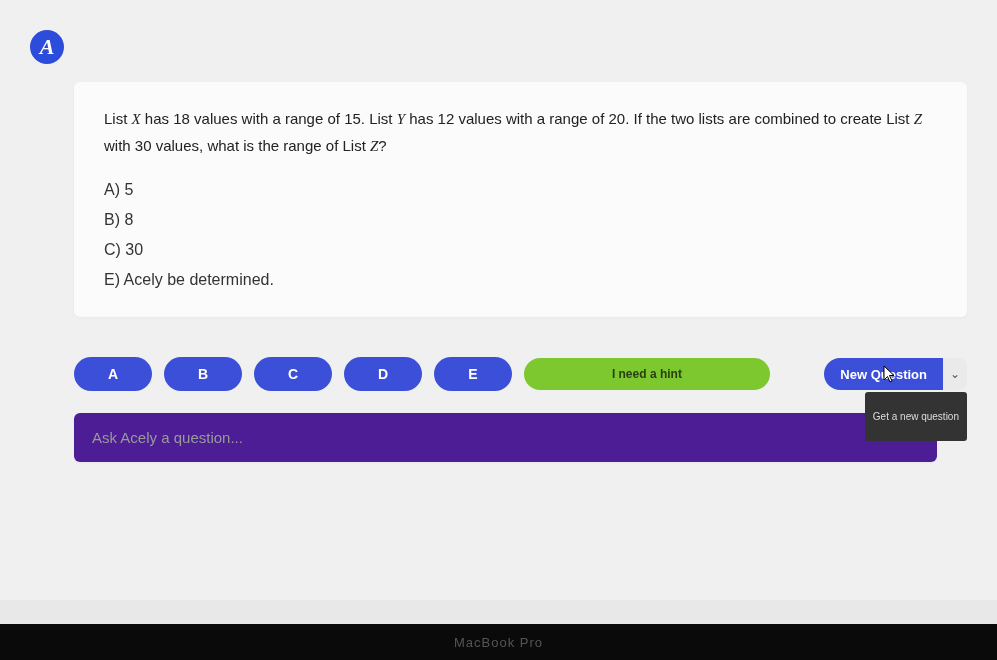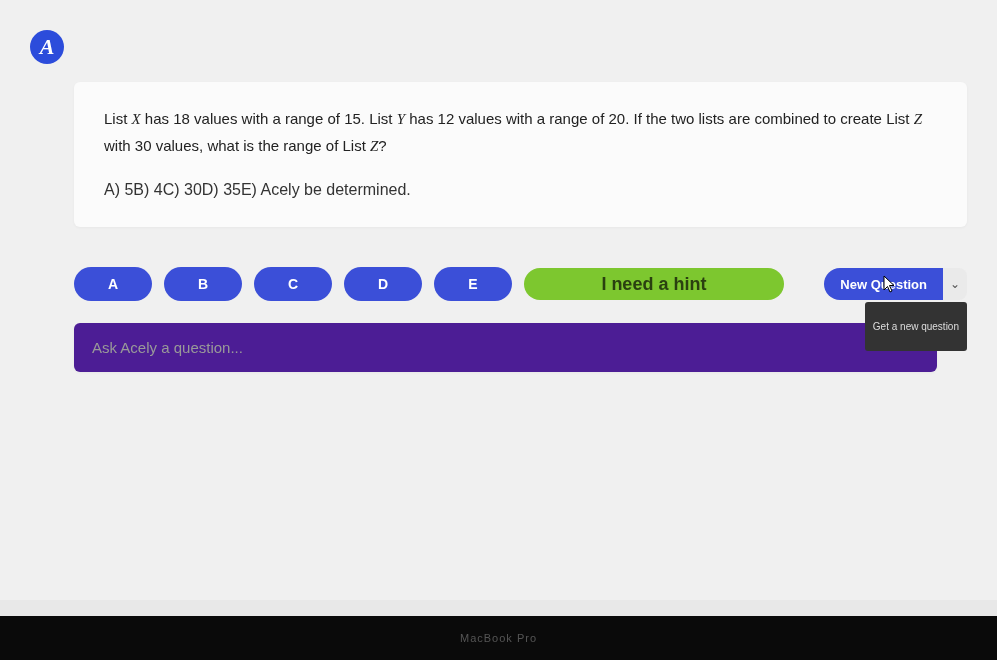--- a/index.html
+++ b/index.html
@@ -54,21 +54,22 @@
       color: #222;
       line-height: 1.7;
       margin-bottom: 22px;
     }
     .question-text .var {
       font-family: "Times New Roman", serif;
       font-style: italic;
     }
     .choices {
       display: flex;
-      gap: 0;
+      flex-direction: column;
+      gap: 12px;
     }
     .choice {
       font-size: 16px;
       color: #333;
     }
     .action-row {
       display: flex;
       align-items: center;
       gap: 12px;
       margin-top: 40px;
@@ -85,21 +86,21 @@
       font-weight: 600;
       cursor: pointer;
     }
     .hint-btn {
       background: #7dc72f;
       color: #2a4010;
       border: none;
       border-radius: 22px;
       height: 32px;
       padding: 0 56px;
-      font-size: 18px;
+      font-size: 12px;
       font-weight: 600;
       cursor: pointer;
       flex-grow: 0.6;
     }
     .new-question-wrap {
       position: relative;
       margin-left: auto;
     }
     .new-question-btn {
       background: #3b4fd8;
@@ -148,27 +149,27 @@
       font-size: 15px;
       color: #888;
       box-shadow: 0 1px 3px rgba(0,0,0,0.04);
     }
     .ask-input::placeholder { color: #999; }
     .bottom-bar {
       position: absolute;
       bottom: 0;
       left: 0;
       right: 0;
-      height: 44px;
+      height: 36px;
       background: #0a0a0a;
       display: flex;
       align-items: center;
       justify-content: center;
       color: #555;
-      font-size: 11px;
+      font-size: 13px;
       letter-spacing: 1px;
     }
     .cursor-icon {
       position: absolute;
       pointer-events: none;
     }
   </style>
 </head>
 <body>
 
@@ -177,23 +178,22 @@
   <div class="header-row">
     <div class="logo-badge">
       <span>A</span>
     </div>
   </div>
 
   <div class="question-card">
     <div class="question-text" id="qtext">List <span class="var">X</span> has 18 values with a range of 15. List <span class="var">Y</span> has 12 values with a range of 20. If the two lists are combined to create List <span class="var">Z</span> with 30 values, what is the range of List <span class="var">Z</span>?</div>
     <div class="choices" id="choices">
         <div class="choice">A)  5</div>
-        <div class="choice">B)  4</div>
+        <div class="choice">B)  8</div>
         <div class="choice">C)  30</div>
-        <div class="choice">D)  35</div>
         <div class="choice">E)  Acely be determined.</div>
       </div>
   </div>
 
   <div class="action-row">
     <button class="answer-btn">A</button>
     <button class="answer-btn">B</button>
     <button class="answer-btn">C</button>
     <button class="answer-btn">D</button>
     <button class="answer-btn">E</button>

